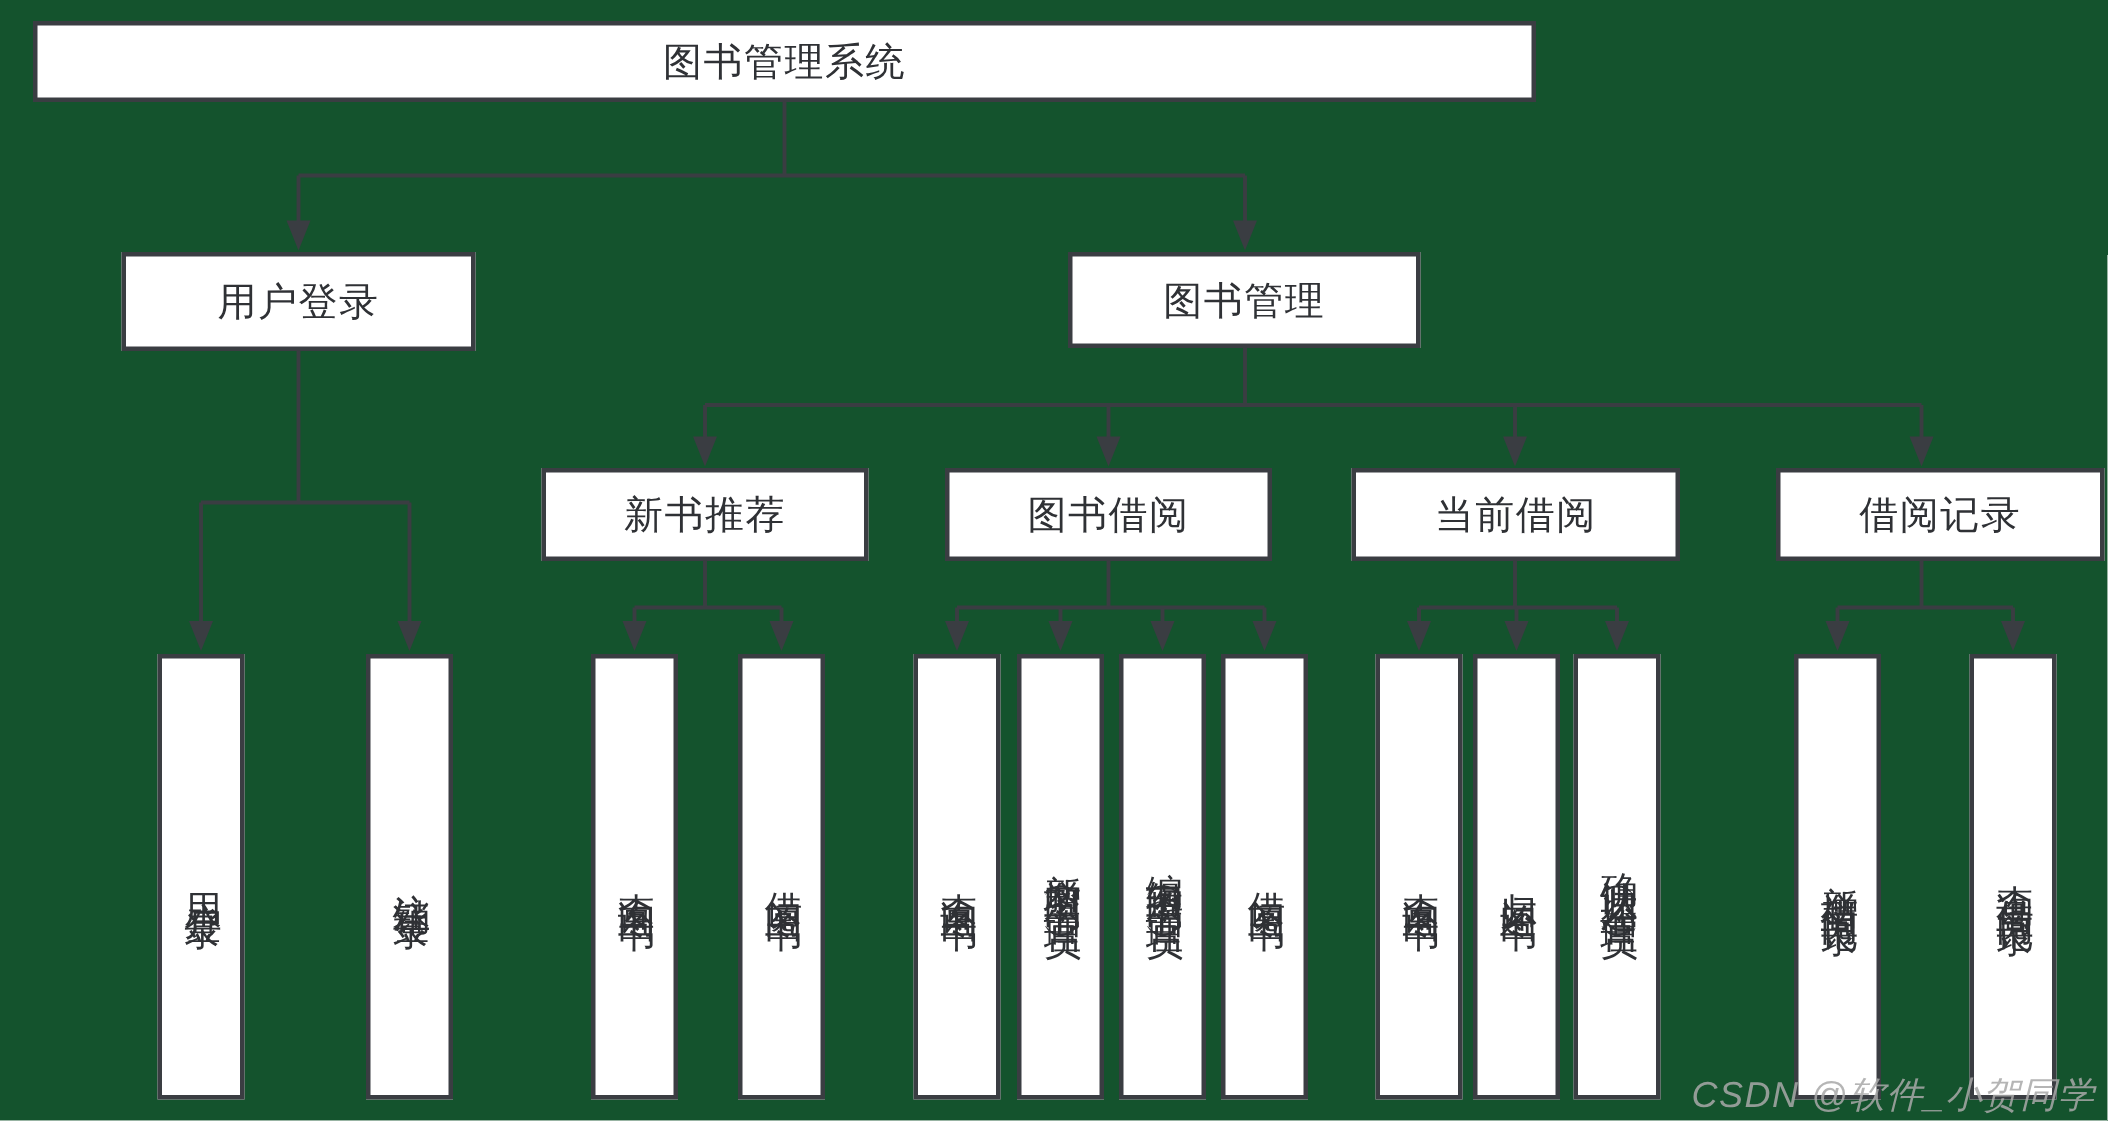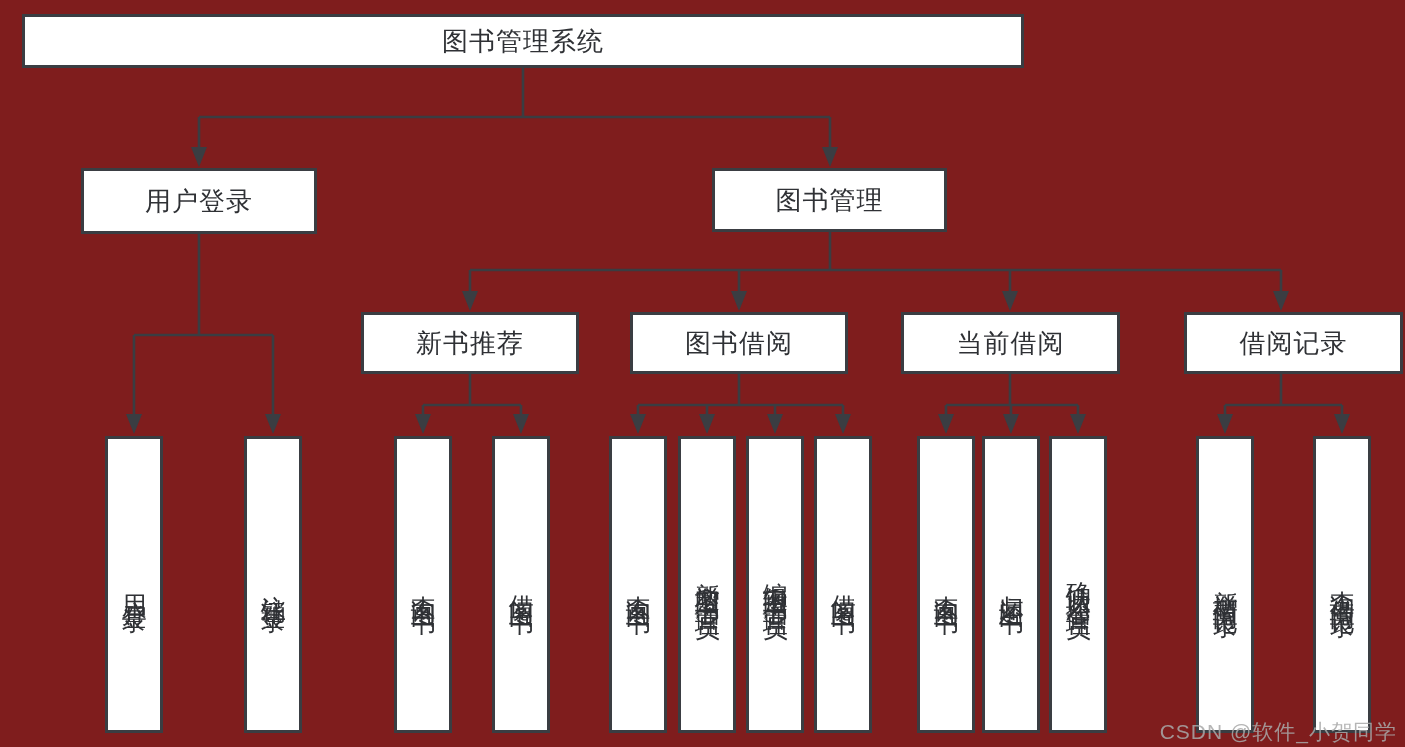--- a/index.html
+++ b/index.html
@@ -1,37 +1,37 @@
 <!DOCTYPE html>
 <html><head>
 <meta charset="utf-8">
 <style>
   html,body{margin:0;padding:0;background:#fff;}
   body{
     width:1405px;height:747px;position:relative;overflow:hidden;
     font-family:"Liberation Sans","DejaVu Sans",sans-serif;
     --line:#3a3d42;--ink:#2f3135;--wm:#a9a9a9;
   }
-  .stage{position:absolute;left:0;top:0;width:1405px;height:747px;background:#7f1d1d;}
+  .stage{position:absolute;left:0;top:0;width:1405px;height:747px;background:#14532d;}
   .wires{position:absolute;left:0;top:0;pointer-events:none;}
   .wires path.w{stroke:var(--line);stroke-width:2.6;fill:none;}
   .wires path.a{fill:var(--line);stroke:none;}
   .node{
     position:absolute;box-sizing:border-box;background:#fff;
     border:3px solid var(--line);color:var(--ink);
     display:flex;align-items:center;justify-content:center;
   }
   .node.h span{font-size:26px;letter-spacing:1px;white-space:nowrap;}
   .node.v span{
     writing-mode:vertical-rl;text-orientation:mixed;
     font-size:25px;letter-spacing:5px;line-height:1.1;white-space:nowrap;
   }
   .watermark{
-    position:absolute;right:8px;bottom:1px;font-size:21px;
-    color:var(--wm);opacity:.85;letter-spacing:1px;white-space:nowrap;
+    position:absolute;right:8px;bottom:1px;font-size:24px;
+    color:var(--wm);opacity:.85;letter-spacing:1px;white-space:nowrap;font-style:italic;
   }
 </style>
 </head>
 <body style="--line: #3a3d42; --ink: #2f3135; --wm: #a9a9a9; --background: #ffffff;">
 
 <div class="stage">
 
   <svg class="wires" width="1405" height="747" viewBox="0 0 1405 747">
 
     <g>

